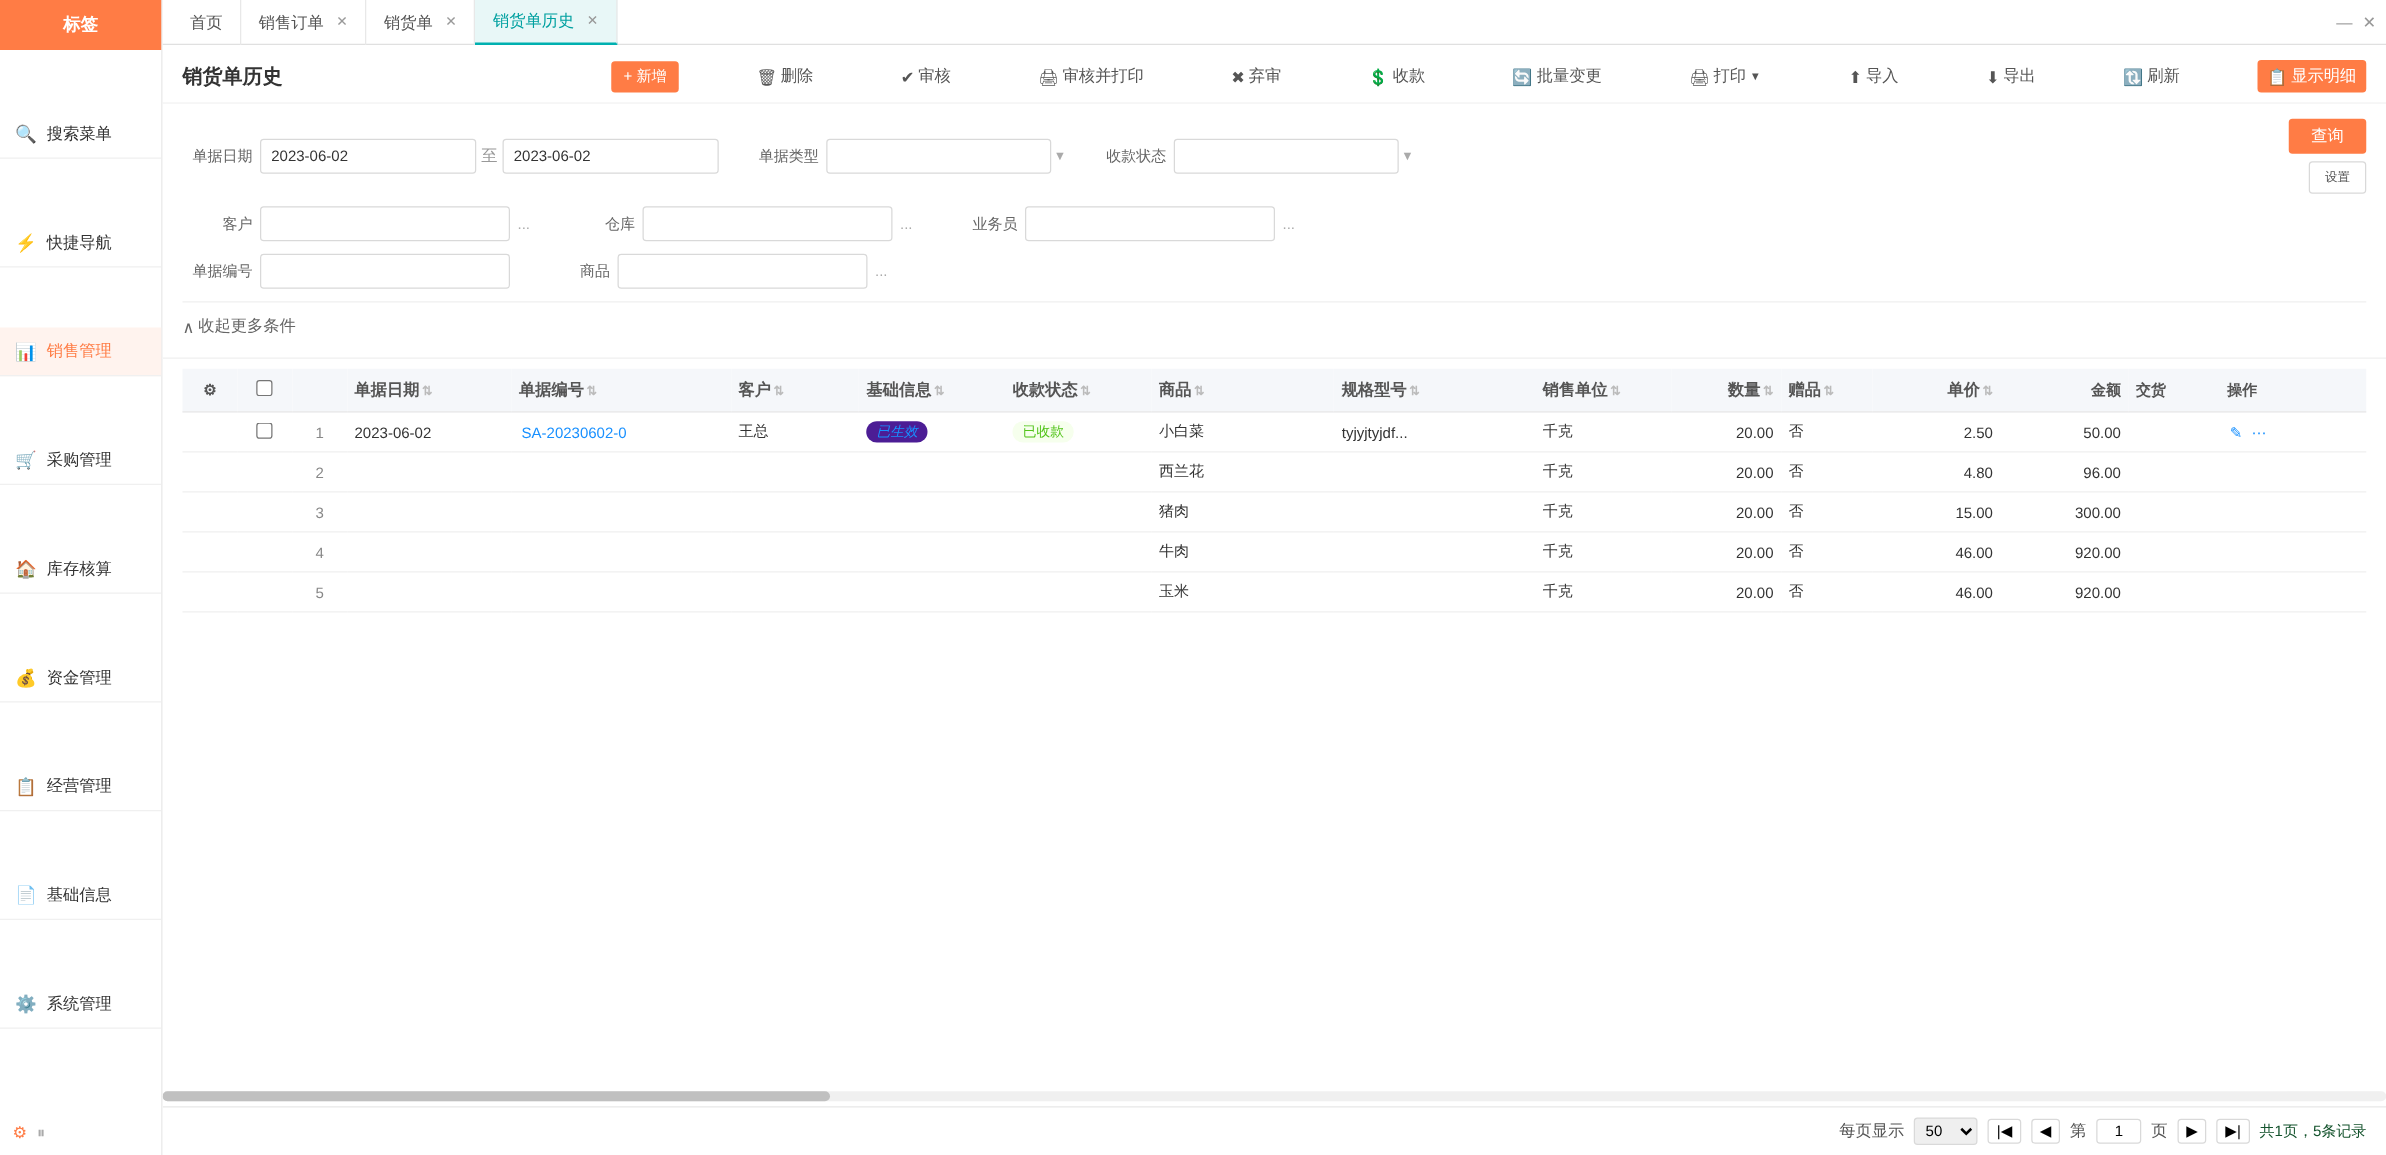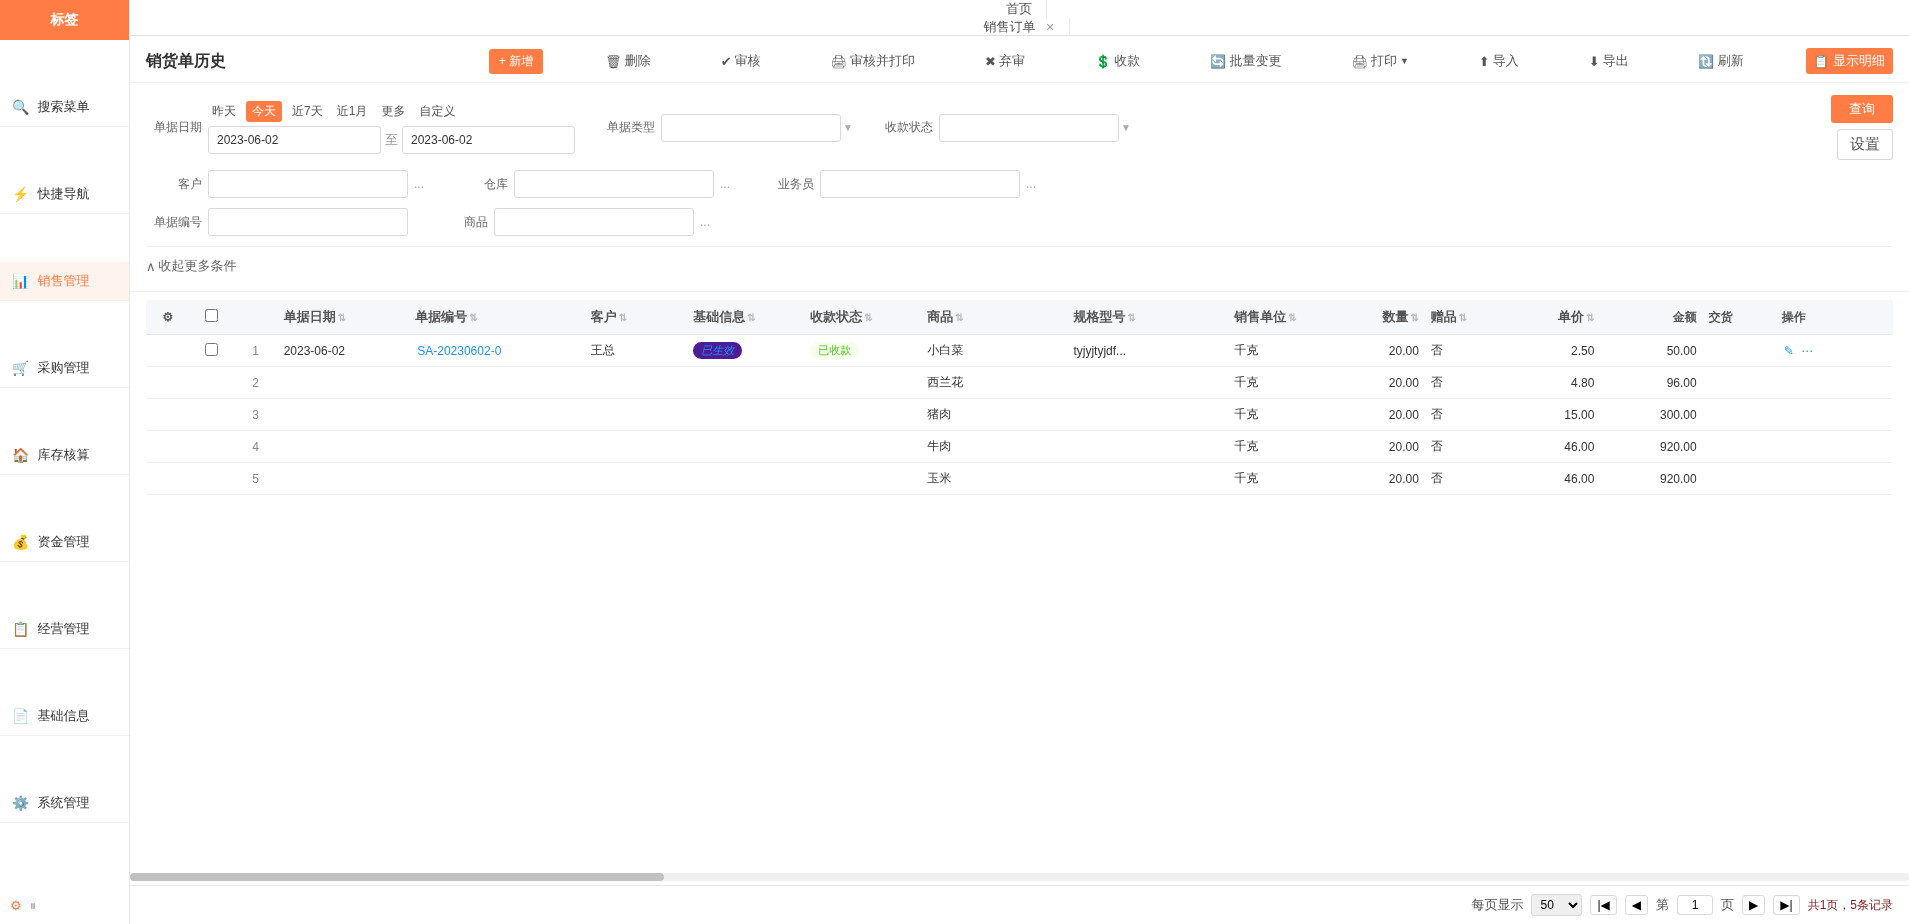--- a/index.html
+++ b/index.html
@@ -10,21 +10,21 @@
     .sidebar-header { height: 40px; background: #ff7c45; display: flex; align-items: center; justify-content: center; color: #fff; font-size: 14px; font-weight: bold; }
     .sidebar-item { display: flex; align-items: center; padding: 10px 12px; cursor: pointer; color: #333; gap: 8px; border-bottom: 1px solid #f0f0f0; }
     .sidebar-item .icon { font-size: 14px; }
     .sidebar-item.active { color: #ff7c45; background: #fff3ee; }
     .sidebar-bottom { margin-top: auto; padding: 10px; display: flex; gap: 8px; }
 
     
     .main { flex: 1; display: flex; flex-direction: column; overflow: hidden; }
 
     
-    .tabs-bar { display: flex; align-items: center; background: #fff; border-bottom: 1px solid #e0e0e0; height: 36px; padding: 0 8px; flex-direction: column; }
+    .tabs-bar { display: flex; align-items: center; background: #fff; border-bottom: 1px solid #e0e0e0; height: 36px; padding: 0 8px; }
     .tab-item { padding: 0 14px; height: 36px; display: flex; align-items: center; gap: 6px; cursor: pointer; color: #555; border-right: 1px solid #e8e8e8; font-size: 13px; }
     .tab-item.active { background: #e8f7f7; color: #00a0a0; border-bottom: 2px solid #00b0b0; }
     .tab-item .tab-close { color: #999; font-size: 11px; margin-left: 4px; }
     .tabs-right { margin-left: auto; display: flex; align-items: center; gap: 8px; color: #999; font-size: 12px; }
 
     
     .content { flex: 1; background: #fff; overflow-y: auto; padding: 0; display: flex; flex-direction: column; }
 
     
     .page-header { display: flex; align-items: center; justify-content: space-between; padding: 12px 16px 8px; border-bottom: 1px solid #f0f0f0; }
@@ -41,21 +41,21 @@
     .filter-input { border: 1px solid #d9d9d9; border-radius: 3px; padding: 3px 8px; font-size: 12px; color: #333; height: 28px; min-width: 160px; }
     .date-range { display: flex; align-items: center; gap: 4px; }
     .date-quick { display: flex; gap: 6px; align-items: center; margin-bottom: 4px; flex-wrap: wrap; }
     .date-quick-btn { font-size: 12px; color: #555; cursor: pointer; padding: 2px 4px; }
     .date-quick-btn.active { color: #fff; background: #ff7c45; border-radius: 3px; padding: 2px 6px; }
     .filter-ellipsis { color: #aaa; font-size: 12px; cursor: pointer; padding: 2px 4px; }
     .collapse-btn { color: #666; font-size: 12px; cursor: pointer; display: flex; align-items: center; gap: 3px; padding: 4px 0; }
 
     
     .query-btn { background: #ff7c45; color: #fff; border: none; border-radius: 3px; padding: 5px 18px; font-size: 13px; cursor: pointer; }
-    .setting-btn { border: 1px solid #d9d9d9; background: #fff; border-radius: 3px; padding: 5px 12px; font-size: 15px; cursor: pointer; color: #555; display: block; margin-top: 6px; }
+    .setting-btn { border: 1px solid #d9d9d9; background: #fff; border-radius: 3px; padding: 5px 12px; font-size: 10px; cursor: pointer; color: #555; display: block; margin-top: 6px; }
 
     
     .table-area { flex: 1; overflow: auto; padding: 0 16px; }
     table { width: 100%; border-collapse: collapse; margin-top: 8px; }
     thead tr { background: #f5f7fa; }
     th { padding: 8px 6px; text-align: left; font-weight: 600; color: #555; border-bottom: 1px solid #e8e8e8; font-size: 12px; white-space: nowrap; }
     th .sort-icon { color: #bbb; margin-left: 2px; font-size: 10px; }
     td { padding: 7px 6px; border-bottom: 1px solid #f0f0f0; color: #333; font-size: 12px; white-space: nowrap; }
     .status-badge { display: inline-block; padding: 1px 8px; border-radius: 10px; font-size: 11px; }
     .status-active { background: #4c1d95; color: #1890ff; font-style: italic; }
@@ -83,21 +83,21 @@
     
     .table-footer { border-top: 1px solid #e8e8e8; padding: 8px 16px; display: flex; align-items: center; justify-content: space-between; background: #fff; }
     .total-row { background: #fffbe6; display: flex; align-items: center; padding: 8px 16px; border-top: 1px solid #e8e8e8; font-size: 12px; color: #333; }
     .total-label { color: #666; margin-right: 8px; }
     .total-qty { min-width: 300px; text-align: right; padding-right: 60px; color: #333; font-weight: 600; }
     .total-amount { min-width: 300px; text-align: right; padding-right: 60px; color: #333; font-weight: 600; }
     .pagination { display: flex; align-items: center; gap: 8px; font-size: 12px; color: #555; }
     .page-size-select { border: 1px solid #d9d9d9; border-radius: 3px; padding: 2px 4px; font-size: 12px; }
     .page-btn { border: 1px solid #d9d9d9; border-radius: 3px; padding: 2px 6px; cursor: pointer; background: #fff; font-size: 12px; }
     .page-input { border: 1px solid #d9d9d9; border-radius: 3px; padding: 2px 4px; width: 36px; text-align: center; font-size: 12px; }
-    .total-info { color: #7f1d1d; font-size: 12px; }
+    .total-info { color: #14532d; font-size: 12px; }
     .scrollbar-track { height: 8px; background: #f0f0f0; border-radius: 4px; margin: 4px 0; }
     .scrollbar-thumb { height: 8px; background: #c0c0c0; border-radius: 4px; width: 30%; }
   </style>
 </head>
 <body>
 
 <div class="sidebar">
   <div class="sidebar-header">标签</div>
 
   <div class="sidebar-item">
@@ -220,28 +220,20 @@
         </button>
       </div>
     </div>
 
     <div class="filter-area">
 
       <div class="filter-row">
         <div class="filter-item">
           <span class="filter-label">单据日期</span>
           <div>
-            <div class="date-quick">
-              <span class="date-quick-btn">昨天</span>
-              <span class="date-quick-btn active">今天</span>
-              <span class="date-quick-btn">近7天</span>
-              <span class="date-quick-btn">近1月</span>
-              <span class="date-quick-btn">更多</span>
-              <span class="date-quick-btn">自定义</span>
-            </div>
             <div class="date-range">
               <input class="filter-input" style="min-width: 100px;" value="2023-06-02" readonly="">
               <span style="color:#999;">至</span>
               <input class="filter-input" style="min-width: 100px;" value="2023-06-02" readonly="">
             </div>
           </div>
         </div>
 
         <div class="filter-item">
           <span class="filter-label">单据类型</span>

